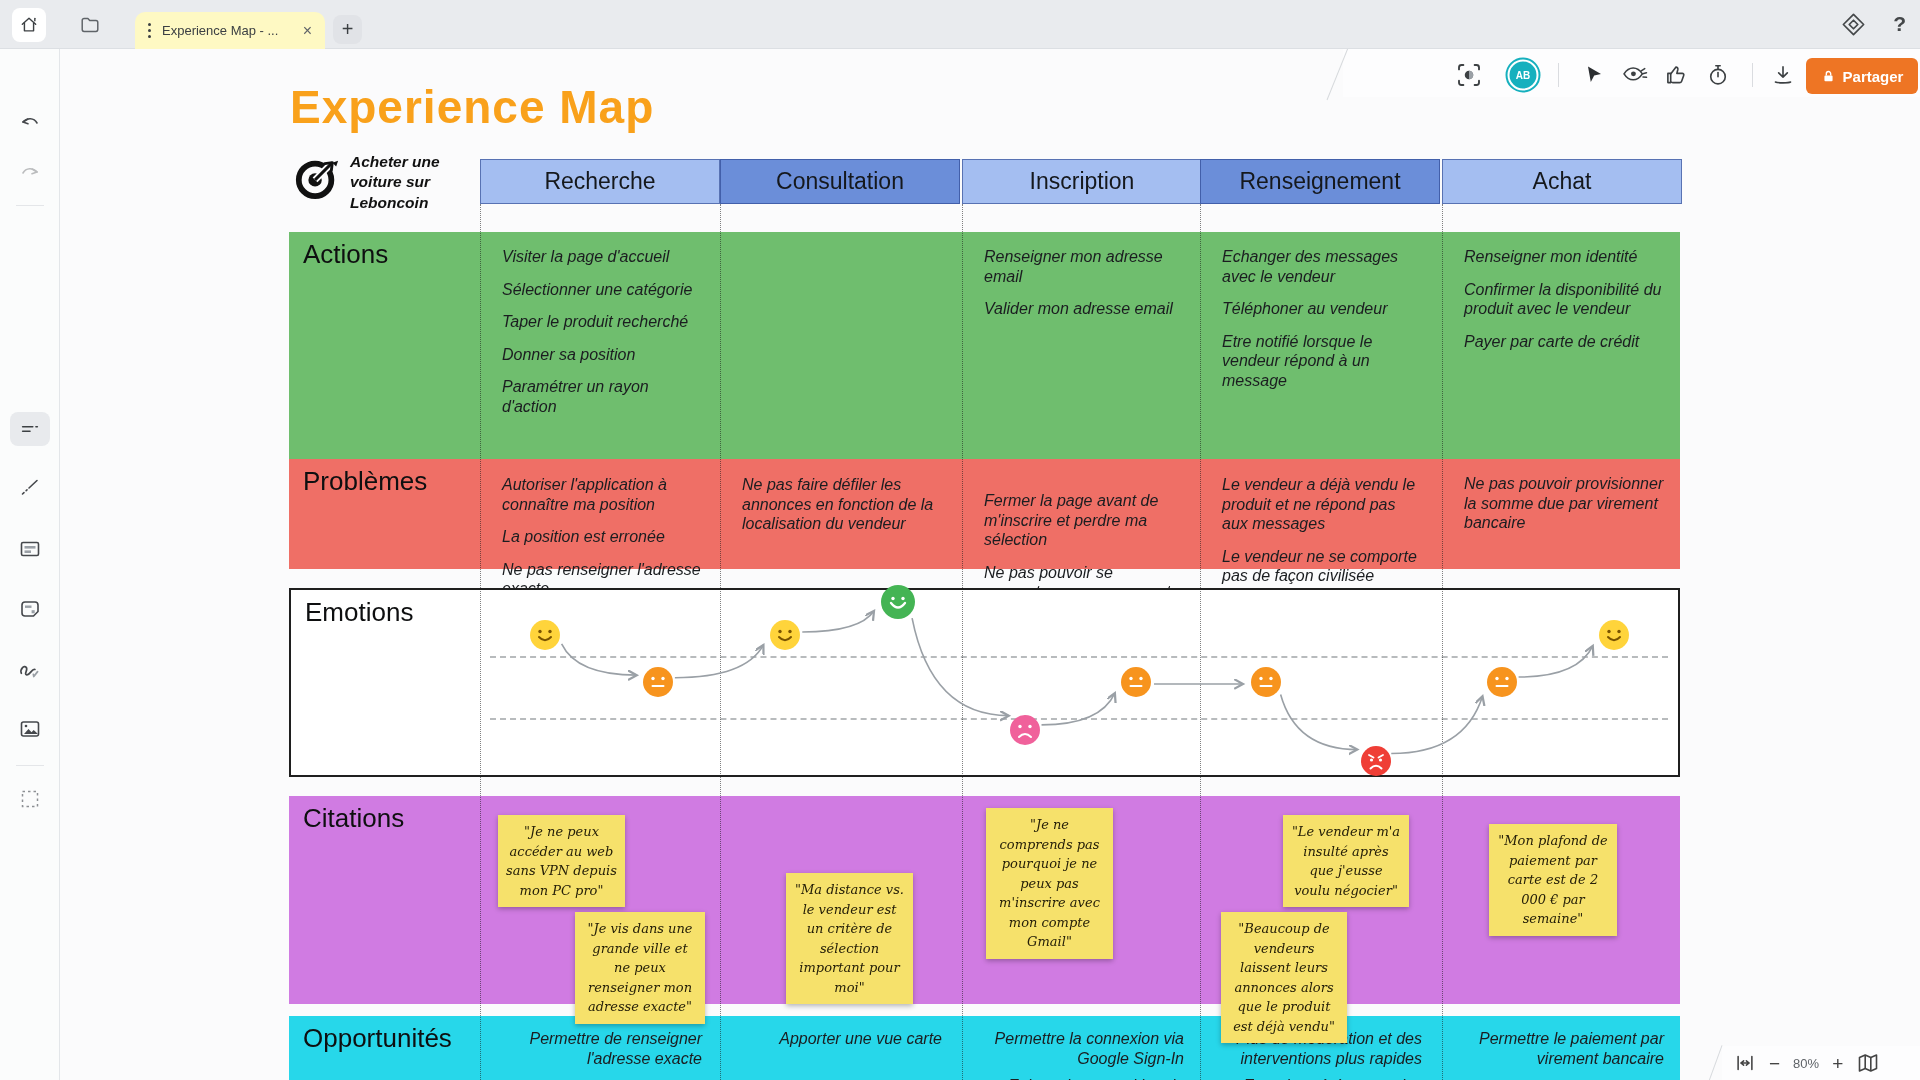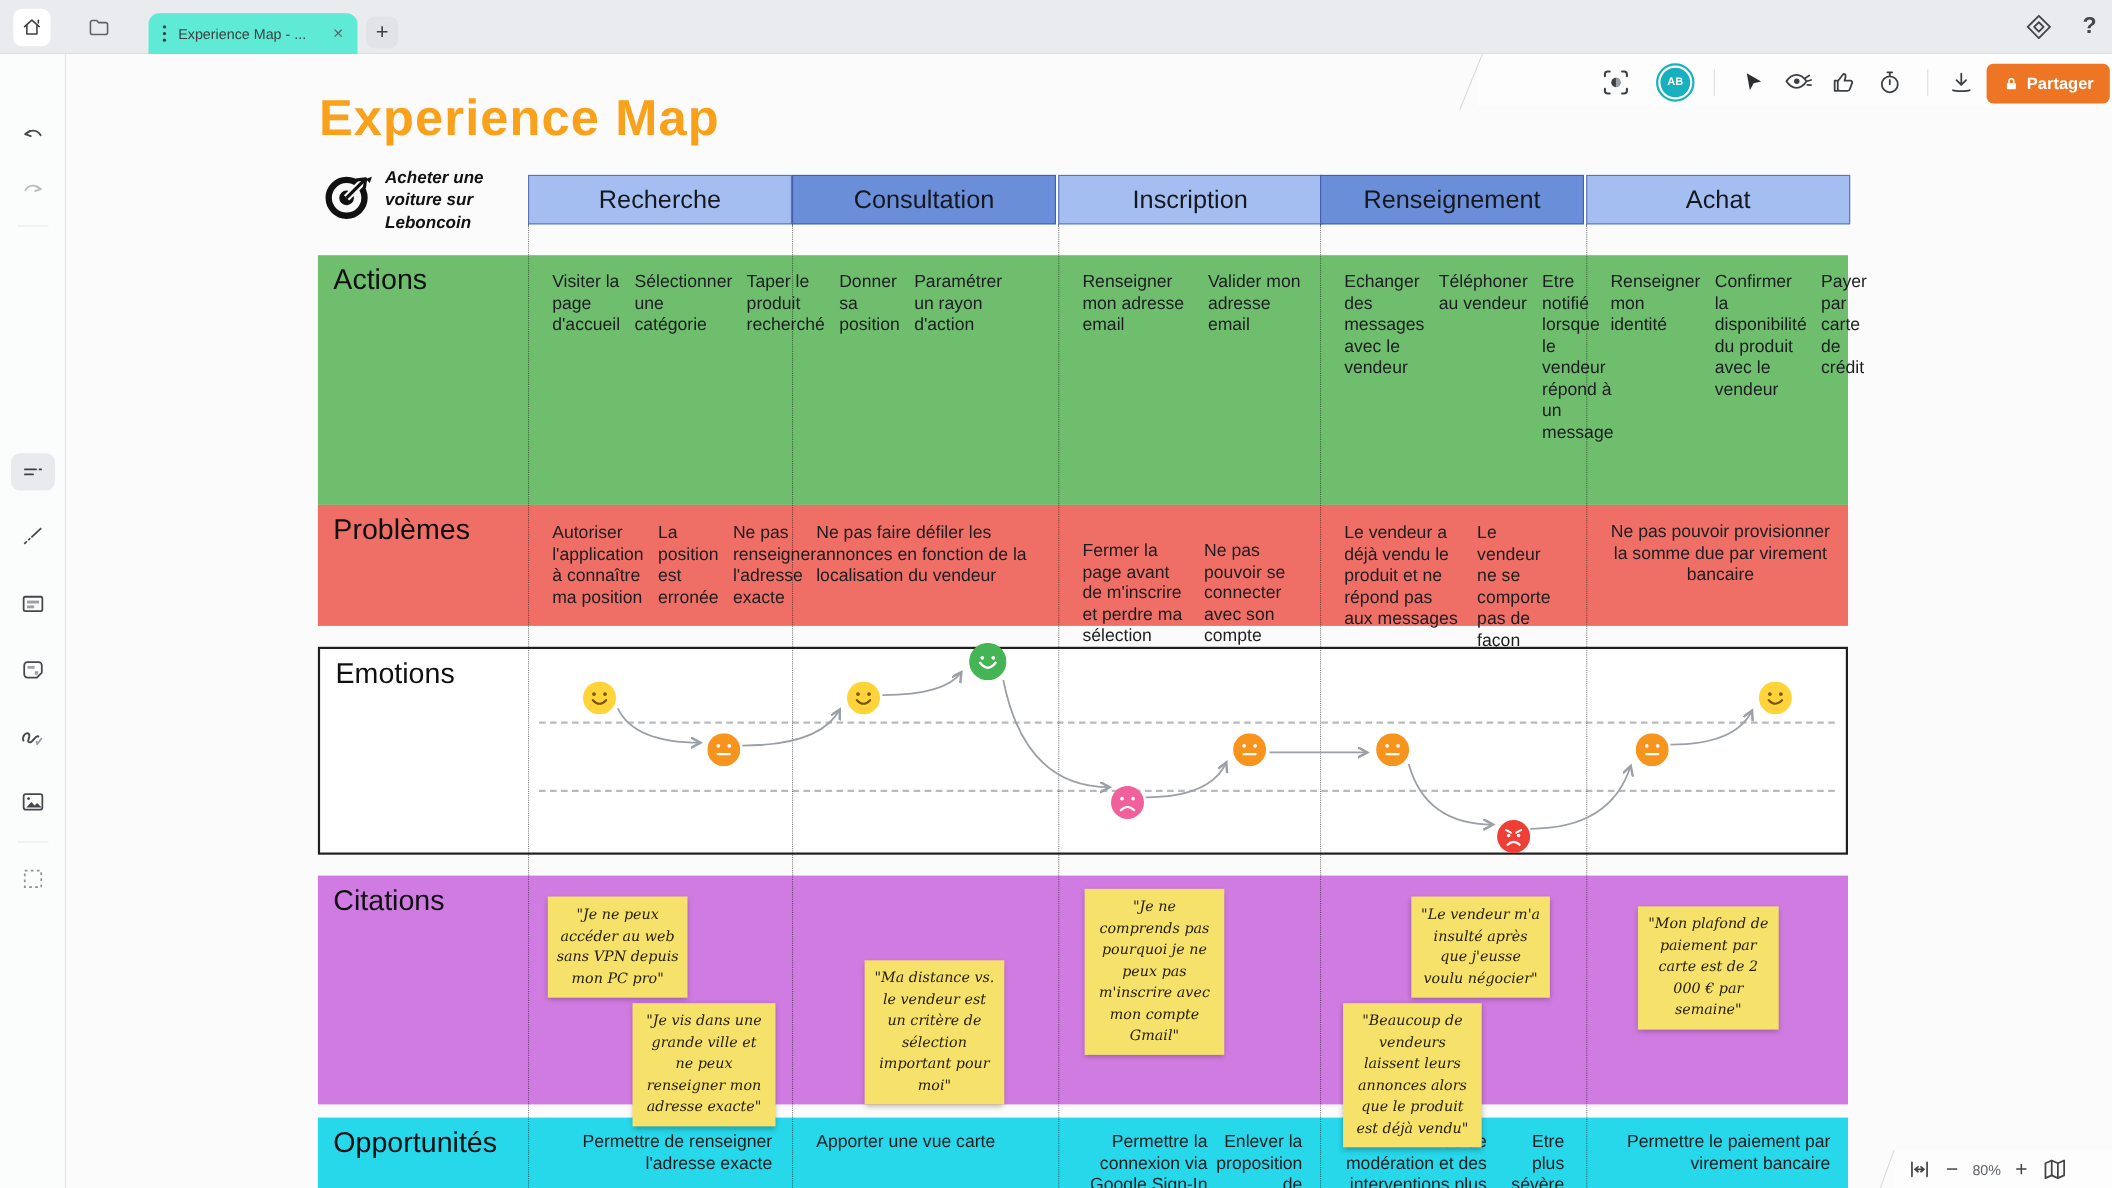--- a/index.html
+++ b/index.html
@@ -5,21 +5,21 @@
   * { box-sizing: border-box; margin: 0; padding: 0; }
   html,body { width:1920px; height:1080px; overflow:hidden; background:#fbfbfc;
     font-family:"Liberation Sans", sans-serif; }
 
   
   #topbar { position:absolute; left:0; top:0; width:1920px; height:49px;
     background:#e9ebee; border-bottom:1px solid #dcdfe3; z-index:40; }
   .home-btn { position:absolute; left:12px; top:8px; width:34px; height:34px;
     background:#fff; border-radius:8px; display:flex; align-items:center; justify-content:center; }
   .folder-ic { position:absolute; left:78px; top:14px; }
-  .tab { position:absolute; left:135px; top:12px; width:190px; height:37px; background:#5eead4;
+  .tab { position:absolute; left:135px; top:12px; width:190px; height:37px; background:#fef9c3;
     border-radius:10px 10px 0 0; display:flex; align-items:center; padding:0 10px; gap:8px; }
   .kebab { display:flex; flex-direction:column; gap:3px; padding:2px 3px; }
   .kebab i { width:3px; height:3px; border-radius:50%; background:#3c4043; }
   .tab-label { font-size:13px; color:#3c4043; flex:1; white-space:nowrap; overflow:hidden; }
   .tab-close { font-size:16px; color:#5f6368; padding:0 3px; cursor:default; }
   .newtab-btn { position:absolute; left:333px; top:15px; width:29px; height:29px; background:#e1e3e7;
     border-radius:8px; font-size:20px; color:#3c4043; display:flex; align-items:center; justify-content:center; }
   .topbar-right { position:absolute; right:14px; top:0; height:48px; display:flex; align-items:center; gap:26px; }
   .help-ic { font-size:21px; font-weight:bold; color:#444749; }
 
@@ -61,21 +61,21 @@
 
   .col-header { position:absolute; top:159px; height:45px; width:240px;
     border:1px solid rgba(38,64,138,.6); display:flex; align-items:center; justify-content:center;
     font-size:23px; color:#15181c; z-index:5; }
   .col-light { background:#a4bef1; }
   .col-dark  { background:#6b8ed9; }
 
   .band { position:absolute; left:289px; width:1391px; z-index:2; }
   .row-label { position:absolute; left:14px; top:7px; font-size:26px; color:#0e0f10; }
   .cell { position:absolute; top:0; bottom:0; padding:15px 18px 0 22px;
-    display:flex; flex-direction:row; }
+    display:flex; flex-direction:column;font-style:italic; }
   .cell p { font-size:16px; line-height:1.22; color:#1b1d20; }
   #band-opportunities { overflow:hidden;text-align:right; }
 
   .vline { position:absolute; top:204px; height:876px; width:0;
     border-left:1px dotted rgba(25,25,25,.55); z-index:6; }
 
   #band-emotions { background:#fff; border:2px solid #1f1f1f; }
   .mood-dash { position:absolute; left:199px; right:10px; height:0;
     border-top:2px dashed #b8bbbd; }
   .face { position:absolute; transform:translate(-50%,-50%); z-index:8; }
@@ -301,21 +301,21 @@
         <p>Ne pas faire défiler les annonces en fonction de la localisation du vendeur</p>
       </div>
       <div class="cell" style="left: 673px; width: 240px; padding-top: 32px; gap: 13px;">
         <p>Fermer la page avant de m'inscrire et perdre ma sélection</p>
         <p>Ne pas pouvoir se connecter avec son compte Gmail</p>
       </div>
       <div class="cell" style="left: 911px; width: 240px; padding-top: 16px; gap: 13px;">
         <p>Le vendeur a déjà vendu le produit et ne répond pas aux messages</p>
         <p>Le vendeur ne se comporte pas de façon civilisée</p>
       </div>
-      <div class="cell" style="left: 1153px; width: 240px; gap: 13px; text-align: center;">
+      <div class="cell" style="left: 1153px; width: 240px; gap: 13px;">
         <p>Ne pas pouvoir provisionner la somme due par virement bancaire</p>
       </div>
     </div>
     <div class="band" id="band-opportunities" style="top: 1016px; height: 64px; background: rgb(39, 215, 234);">
       <div class="row-label">Opportunités</div>
       <div class="cell" style="left: 191px; width: 240px; padding-top: 13px; gap: 8px;">
         <p>Permettre de renseigner l'adresse exacte</p>
       </div>
       <div class="cell" style="left: 431px; width: 240px; padding-top: 13px; gap: 8px;">
         <p>Apporter une vue carte</p>

